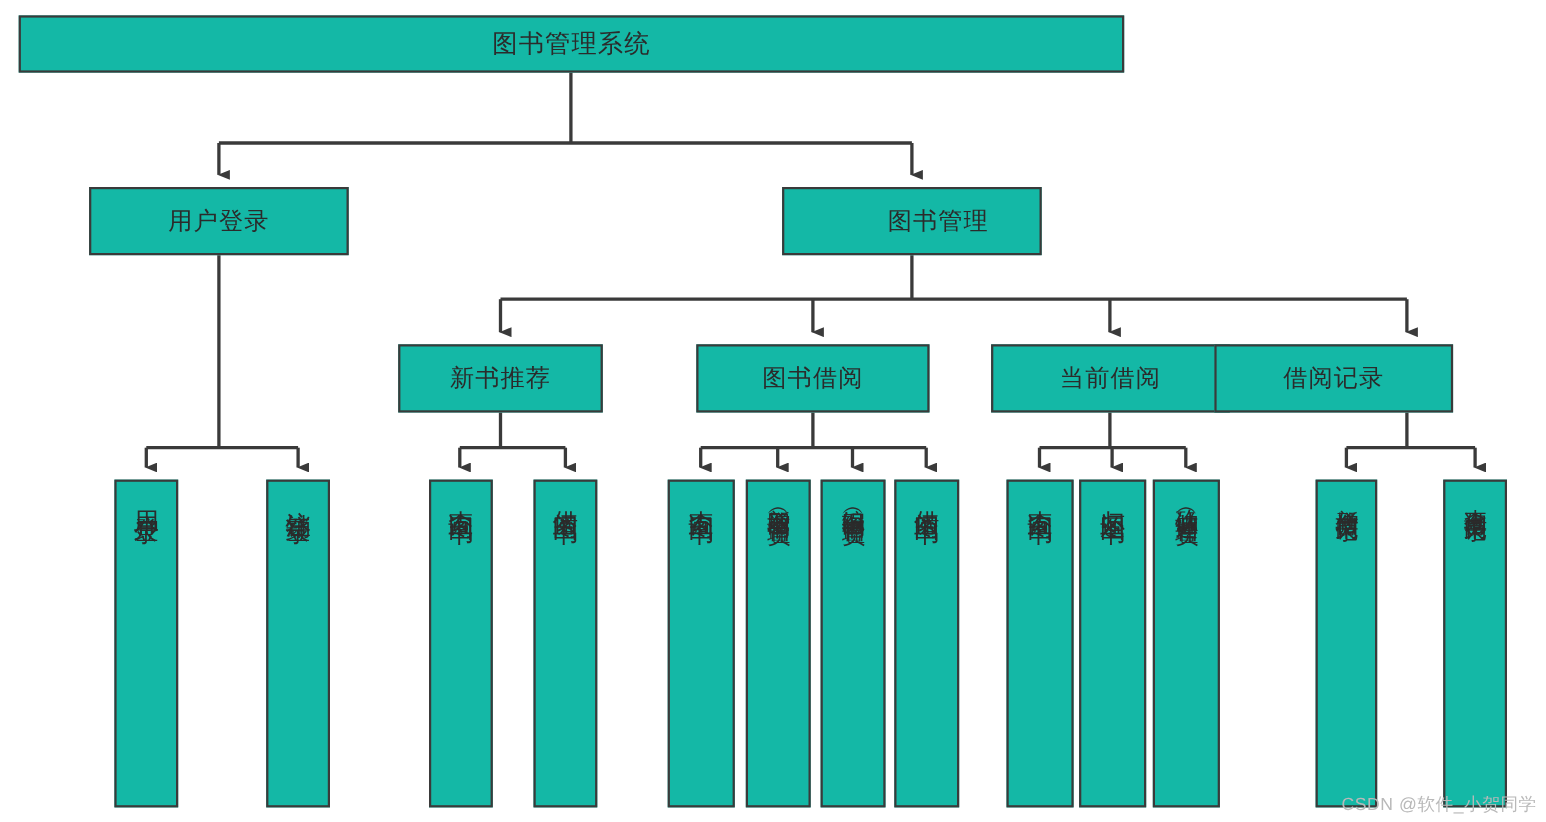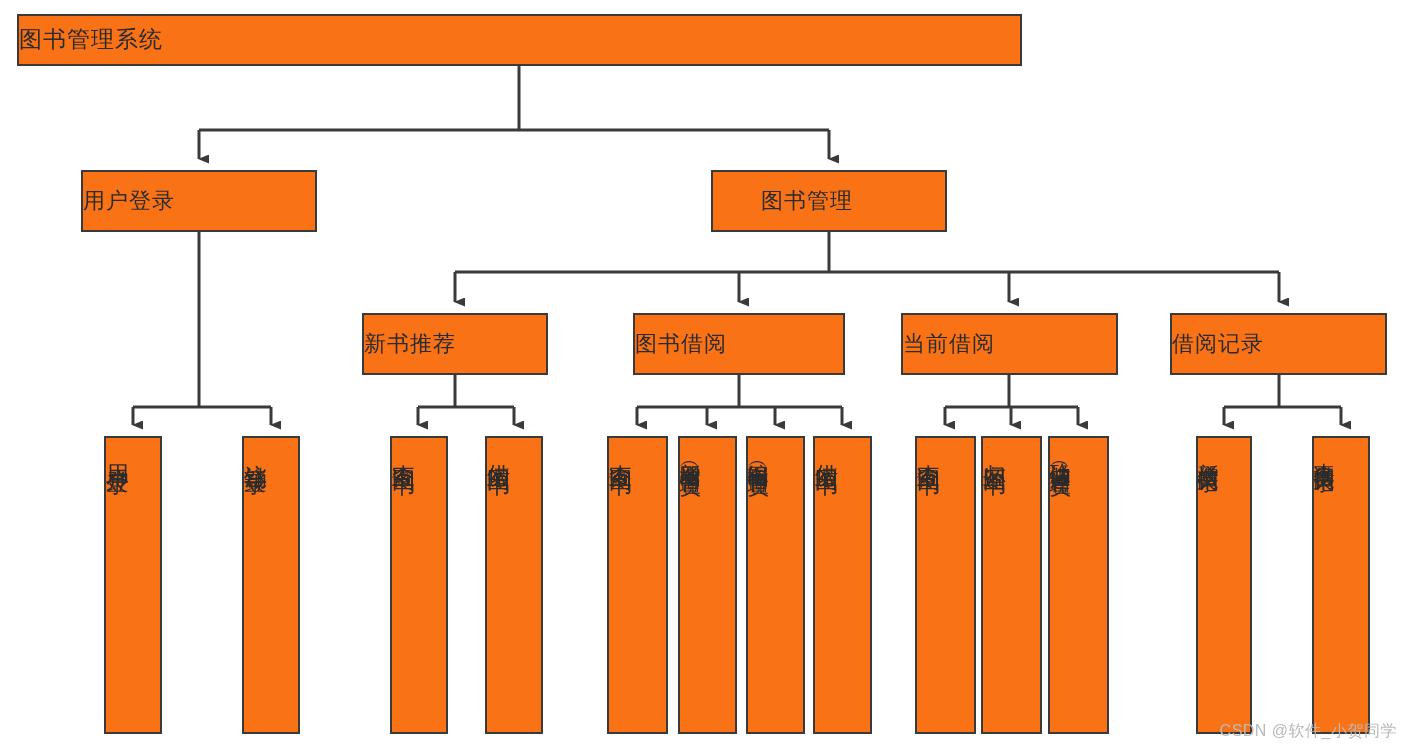--- a/index.html
+++ b/index.html
@@ -8,25 +8,25 @@
     background:#ffffff;
     font-family:"Liberation Sans","DejaVu Sans",sans-serif;
     overflow:hidden;
   }
   #canvas{position:relative;width:1405px;height:747px;}
   svg#wires{position:absolute;left:0;top:0;width:1405px;height:747px;pointer-events:none;}
 
   .node{
     position:absolute;
     box-sizing:border-box;
-    background:#f97316;
+    background:#14b8a6;
     border:2.5px solid #3a3a3a;
     display:flex;
     align-items:center;
-    justify-content:flex-start;
+    justify-content:center;
     color:#2b2b2b;
     z-index:3;
   }
   .node .lbl{
     display:block;
     text-align:center;
     line-height:1.18;
     white-space:nowrap;
   }
   
@@ -124,21 +124,21 @@
 
   <div class="node h-node" style="left:362px;top:313px;width:186px;height:62px;">
     <span class="lbl">新书推荐</span>
   </div>
   <div class="node h-node" style="left:633px;top:313px;width:212px;height:62px;">
     <span class="lbl">图书借阅</span>
   </div>
   <div class="node h-node" style="left:901px;top:313px;width:217px;height:62px;">
     <span class="lbl">当前借阅</span>
   </div>
-  <div class="node h-node" style="left:1170px;top:313px;width:217px;height:62px;">
+  <div class="node h-node" style="left:1104px;top:313px;width:217px;height:62px;">
     <span class="lbl">借阅记录</span>
   </div>
 
   <div class="node v-node" style="left:104px;top:436px;width:58px;height:298px;">
     <span class="lbl">用户登录</span>
   </div>
   <div class="node v-node" style="left:242px;top:436px;width:58px;height:298px;">
     <span class="lbl">注销登录</span>
   </div>
 

